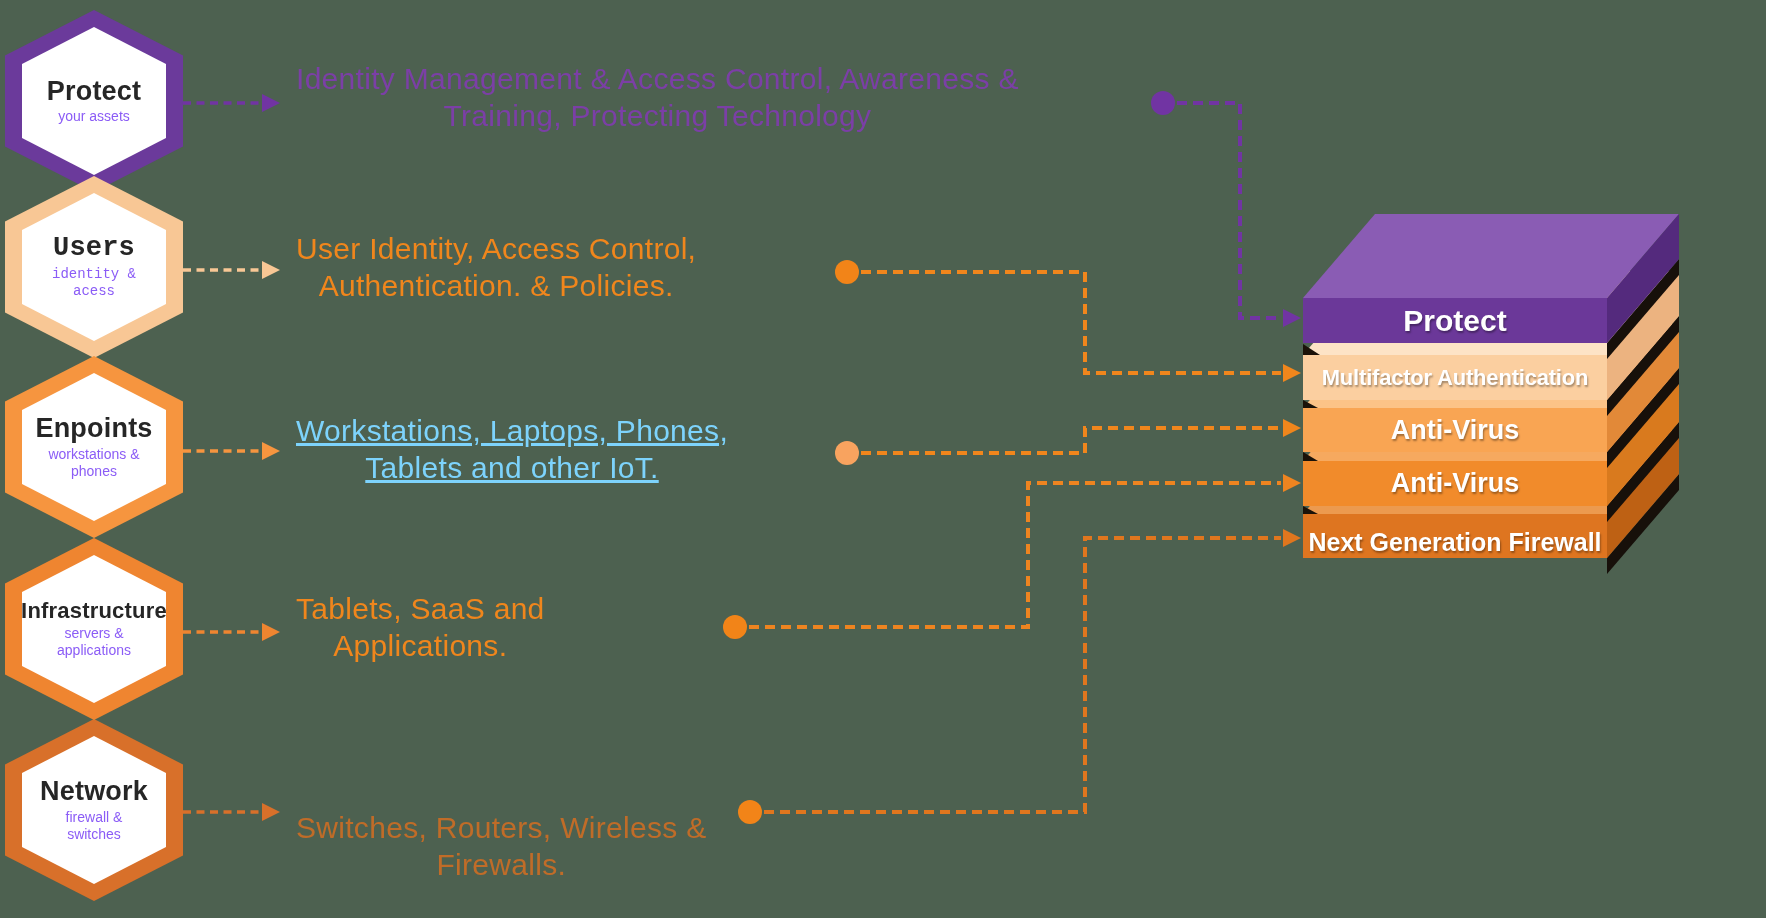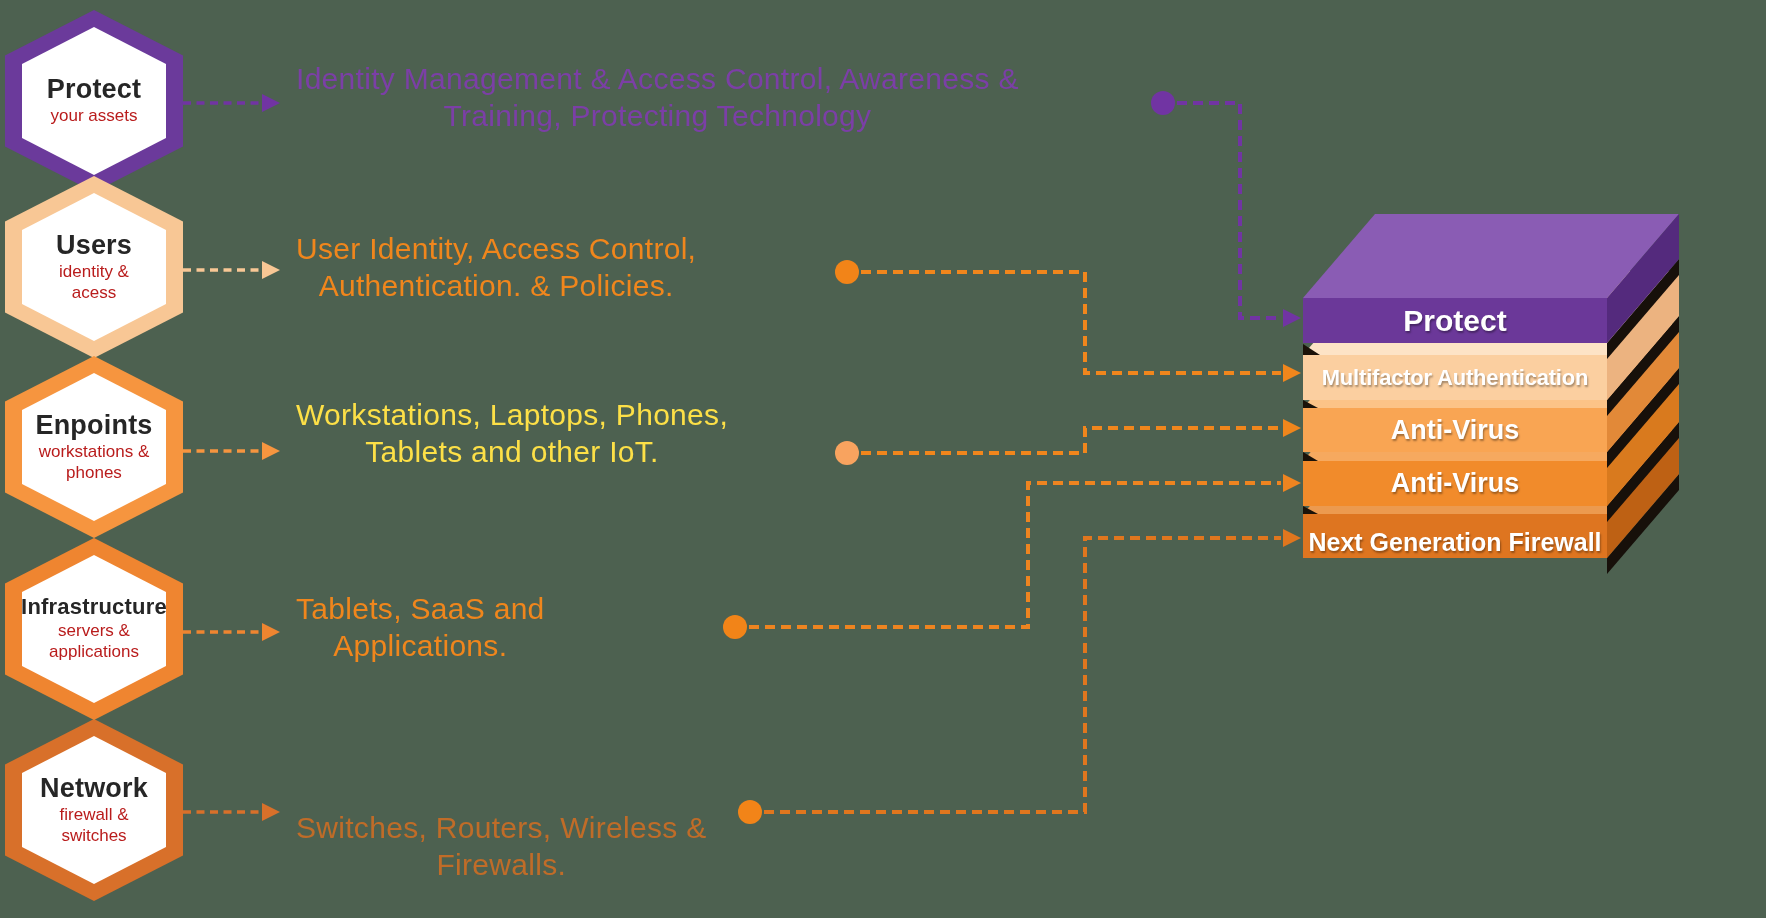--- a/index.html
+++ b/index.html
@@ -22,29 +22,29 @@
   .hex5 .hex-outer{background:#D8702A;}
   .hex-inner{
     position:absolute;left:17px;top:17px;right:17px;bottom:17px;
     background:#ffffff;
     clip-path:polygon(50% 0%,100% 25%,100% 75%,50% 100%,0% 75%,0% 25%);
     display:flex;flex-direction:column;align-items:center;justify-content:center;
     text-align:center;
   }
   .hex-title{font-weight:bold;font-size:27px;color:#262626;letter-spacing:.2px;line-height:1.05;}
   .hex4 .hex-title{font-size:22px;}
-  .hex-sub{font-size:17px;color:#b91c1c;line-height:1.22;white-space:pre-line;margin-top:3px;}
+  .hex-sub{font-size:14px;color:#8b5cf6;line-height:1.22;white-space:pre-line;margin-top:3px;}
   
   .desc{
     position:absolute;left:296px;font-size:30px;line-height:37px;
     letter-spacing:.3px;white-space:pre-line;text-align:center;
   }
   .desc1{top:60px;color:#7B3FA6;}
   .desc2{top:230px;color:#F0861C;}
-  .desc3{top:396px;color:#fde047;}
+  .desc3{top:412px;color:#7dd3fc;text-decoration:underline;}
   .desc4{top:590px;color:#F0861C;}
   .desc5{top:779px;color:#C06C28;margin-top:30px;}
   
   .stack-label{
     position:absolute;left:1303px;width:304px;
     display:flex;align-items:center;justify-content:center;
     color:#ffffff;font-weight:bold;
     text-shadow:1px 2px 2px rgba(0,0,0,.35);
   }
   .sl1{top:298px;height:45px;font-size:30px;}
@@ -145,21 +145,21 @@
     </g>
   </svg>
 
   <div class="hex hex1" style="left:5px;top:10px;">
     <div class="hex-outer"></div>
     <div class="hex-inner">
       <div class="hex-title">Protect</div>
       <div class="hex-sub">your assets</div>
     </div>
   </div>
-  <div class="hex hex2" style="left:5px;top:176px;">
+  <div class="hex hex2" style="left:5px;top:176px;font-family:Liberation Mono, monospace;">
     <div class="hex-outer"></div>
     <div class="hex-inner">
       <div class="hex-title">Users</div>
       <div class="hex-sub">identity &amp;
 acess</div>
     </div>
   </div>
   <div class="hex hex3" style="left:5px;top:356px;">
     <div class="hex-outer"></div>
     <div class="hex-inner">

